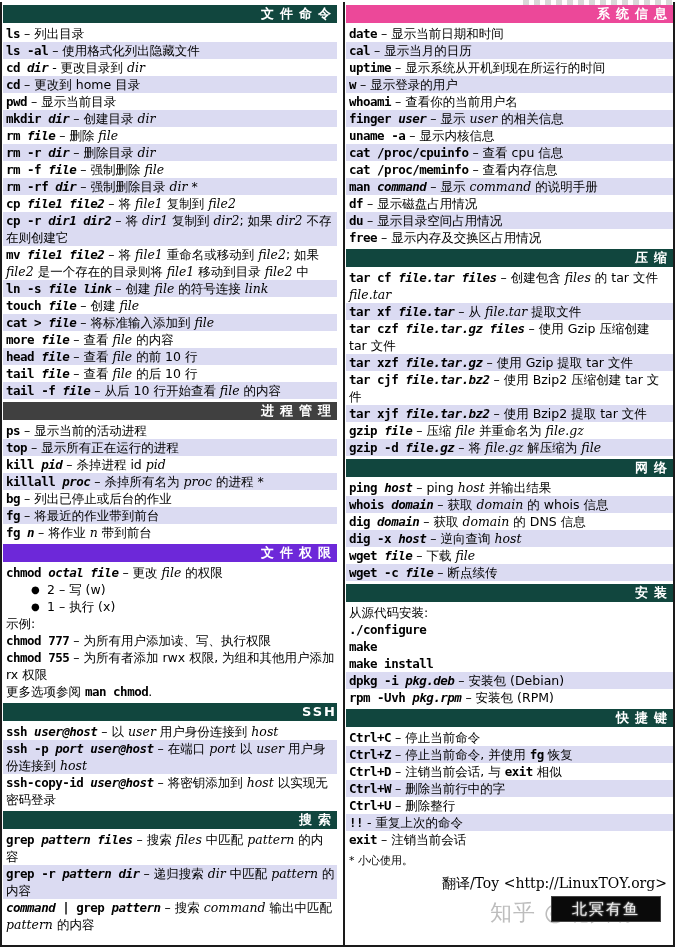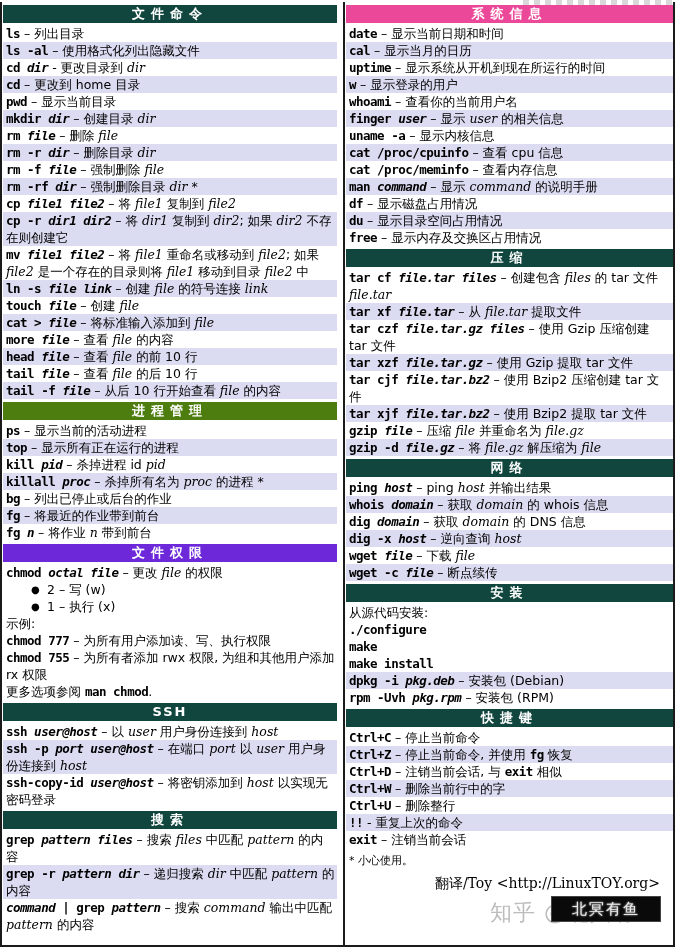--- a/index.html
+++ b/index.html
@@ -11,40 +11,40 @@
   .sheet{
     position:absolute;top:0;left:0;width:675px;height:947px;
     display:flex;gap:6px;border-bottom:2px solid #1a1a1a;
     box-sizing:border-box;padding-top:2px;
   }
   .col{box-sizing:border-box;}
   .col-left{width:338px;border-left:2px solid #1a1a1a;padding-left:1px;}
   .col-right{width:333px;border-left:2px solid #1a1a1a;border-right:2px solid #1a1a1a;padding-left:1px;}
   .hdr{
     margin:3px 0 2px 0;
-    color:#fff;font-weight:bold;text-align:center;
+    color:#fff;font-weight:bold;text-align:right;
     font-size:13px;line-height:18px;height:18px;
     letter-spacing:6px;
   }
   .hdr.latin{letter-spacing:2px;}
   .row{
     font-size:12.5px;line-height:17px;
     padding:0 2px 0 3px;
   }
   .row.stripe{background:#dbdbf2;}
   .row.bullet{padding-left:28px;}
   .bullet-glyph{display:inline-block;width:16px;font-size:10px;vertical-align:1px;}
   .cmd{font-family:"DejaVu Sans Mono","Liberation Mono",monospace;font-weight:bold;letter-spacing:-0.5px;white-space:pre-wrap;}
   .cmdp{font-family:"DejaVu Sans Mono","Liberation Mono",monospace;font-weight:bold;font-style:italic;letter-spacing:-0.5px;white-space:pre-wrap;}
   .itp{font-family:"DejaVu Serif","Liberation Serif",serif;font-style:italic;}
   .txt{}
   .footer-note{font-size:11px;line-height:18px;padding:4px 2px 0 3px;}
   .credit{
     font-family:"DejaVu Serif","Liberation Serif",serif;
-    font-size:14px;text-align:right;padding:4px 13px 0 0;line-height:18px;
+    font-size:14px;text-align:right;padding:4px 6px 0 0;line-height:18px;
   }
   .watermark{
     position:relative;height:52px;margin-top:6px;
     color:#bdbdbd;font-size:22px;text-align:right;padding-right:14px;
     letter-spacing:1px;
   }
   .wm-badge{
     position:absolute;right:12px;top:-2px;
     background:#0a0a0a;color:#e8e8e8;
     width:108px;height:24px;font-size:15px;line-height:24px;
@@ -79,21 +79,21 @@
       <div class="row"><span class="cmd">cp </span><span class="cmdp">file1 file2</span><span class="txt"> – 将 </span><span class="itp">file1</span><span class="txt"> 复制到 </span><span class="itp">file2</span></div>
       <div class="row stripe"><span class="cmd">cp -r </span><span class="cmdp">dir1 dir2</span><span class="txt"> – 将 </span><span class="itp">dir1</span><span class="txt"> 复制到 </span><span class="itp">dir2</span><span class="txt">; 如果 </span><span class="itp">dir2</span><span class="txt"> 不存在则创建它</span></div>
       <div class="row"><span class="cmd">mv </span><span class="cmdp">file1 file2</span><span class="txt"> – 将 </span><span class="itp">file1</span><span class="txt"> 重命名或移动到 </span><span class="itp">file2</span><span class="txt">; 如果 </span><span class="itp">file2</span><span class="txt"> 是一个存在的目录则将 </span><span class="itp">file1</span><span class="txt"> 移动到目录 </span><span class="itp">file2</span><span class="txt"> 中</span></div>
       <div class="row stripe"><span class="cmd">ln -s </span><span class="cmdp">file link</span><span class="txt"> – 创建 </span><span class="itp">file</span><span class="txt"> 的符号连接 </span><span class="itp">link</span></div>
       <div class="row"><span class="cmd">touch </span><span class="cmdp">file</span><span class="txt"> – 创建 </span><span class="itp">file</span></div>
       <div class="row stripe"><span class="cmd">cat &gt; </span><span class="cmdp">file</span><span class="txt"> – 将标准输入添加到 </span><span class="itp">file</span></div>
       <div class="row"><span class="cmd">more </span><span class="cmdp">file</span><span class="txt"> – 查看 </span><span class="itp">file</span><span class="txt"> 的内容</span></div>
       <div class="row stripe"><span class="cmd">head </span><span class="cmdp">file</span><span class="txt"> – 查看 </span><span class="itp">file</span><span class="txt"> 的前 10 行</span></div>
       <div class="row"><span class="cmd">tail </span><span class="cmdp">file</span><span class="txt"> – 查看 </span><span class="itp">file</span><span class="txt"> 的后 10 行</span></div>
       <div class="row stripe"><span class="cmd">tail -f </span><span class="cmdp">file</span><span class="txt"> – 从后 10 行开始查看 </span><span class="itp">file</span><span class="txt"> 的内容</span></div>
-      <div class="hdr" style="background: #4d7c0f;">进程管理</div>
+      <div class="hdr" style="background: #404040;">进程管理</div>
       <div class="row"><span class="cmd">ps</span><span class="txt"> – 显示当前的活动进程</span></div>
       <div class="row stripe"><span class="cmd">top</span><span class="txt"> – 显示所有正在运行的进程</span></div>
       <div class="row"><span class="cmd">kill </span><span class="cmdp">pid</span><span class="txt"> – 杀掉进程 id </span><span class="itp">pid</span></div>
       <div class="row stripe"><span class="cmd">killall </span><span class="cmdp">proc</span><span class="txt"> – 杀掉所有名为 </span><span class="itp">proc</span><span class="txt"> 的进程 *</span></div>
       <div class="row"><span class="cmd">bg</span><span class="txt"> – 列出已停止或后台的作业</span></div>
       <div class="row stripe"><span class="cmd">fg</span><span class="txt"> – 将最近的作业带到前台</span></div>
       <div class="row"><span class="cmd">fg </span><span class="cmdp">n</span><span class="txt"> – 将作业 </span><span class="itp">n</span><span class="txt"> 带到前台</span></div>
       <div class="hdr" style="background: #6d28d9;">文件权限</div>
       <div class="row"><span class="cmd">chmod </span><span class="cmdp">octal file</span><span class="txt"> – 更改 </span><span class="itp">file</span><span class="txt"> 的权限</span></div>
       <div class="row bullet"><span class="bullet-glyph">●</span><span class="txt">2 – 写 (w)</span></div>

